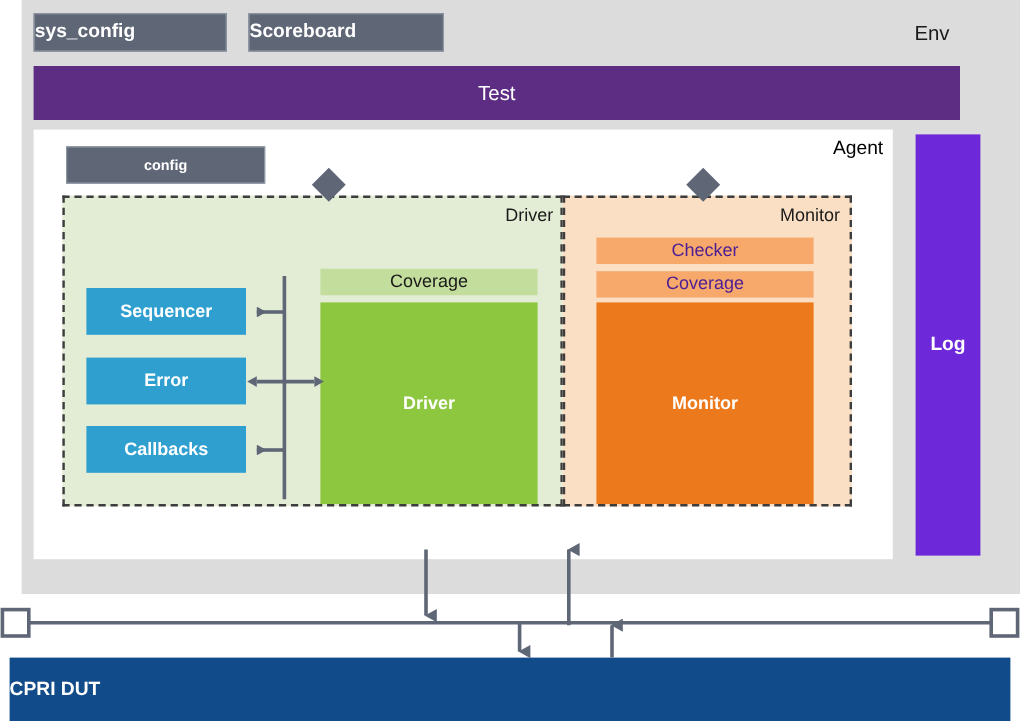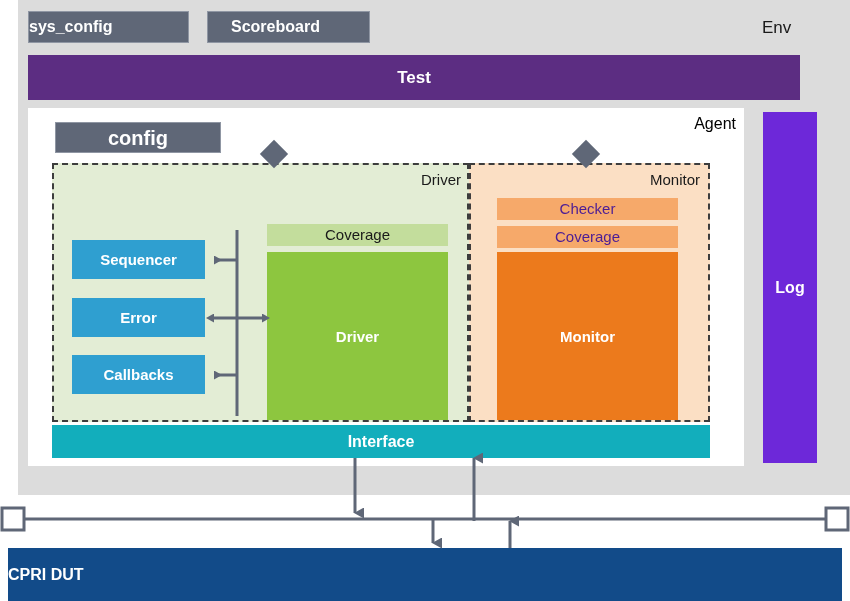--- a/index.html
+++ b/index.html
@@ -33,42 +33,42 @@
   
   .chip {
     background: #5f6777;
     color: #ffffff;
     font-size: 16px;
     font-weight: bold;
     line-height: 30px;
     border: 1px solid #8f96a3;
   }
   #chip-sysconfig { left: 28px; top: 11px; width: 161px; height: 32px; }
-  #chip-scoreboard { left: 207px; top: 11px; width: 163px; height: 32px; padding-left: 23px; }
+  #chip-scoreboard { left: 207px; top: 11px; width: 163px; height: 32px; }
 
   
   #test-bar {
     left: 28px; top: 55px; width: 772px; height: 45px;
     background: #5c2d82; color: #ffffff;
-    font-size: 17px; font-weight: bold;
+    font-size: 17px; font-weight: normal;
     text-align: center; line-height: 45px;
   }
 
   
   #agent-panel {
     left: 28px; top: 108px; width: 716px; height: 358px;
     background: #ffffff;
   }
   #agent-label {
     left: 660px; top: 113px; width: 76px; height: 22px;
     font-size: 16px; color: #000000; text-align: right; line-height: 22px;
   }
   #chip-config {
     left: 55px; top: 122px; width: 166px; height: 31px;
-    background: #5f6777; color: #ffffff; font-size: 20px; font-weight: bold;
+    background: #5f6777; color: #ffffff; font-size: 12px; font-weight: bold;
     text-align: center; line-height: 31px; border: 1px solid #8f96a3;
   }
 
   
   #log-bar {
     left: 763px; top: 112px; width: 54px; height: 351px;
     background: #6d28d9; color: #ffffff;
     font-size: 16px; font-weight: bold;
     display: flex; align-items: center; justify-content: center;
   }
@@ -193,21 +193,20 @@
   <div class="abs" id="driver-body">
     <span>Driver</span>
   </div>
 
   <div class="abs mon-sub" id="monitor-checker">Checker</div>
   <div class="abs mon-sub" id="monitor-coverage">Coverage</div>
   <div class="abs" id="monitor-body">
     <span>Monitor</span>
   </div>
 
-  <div class="abs" id="interface-bar">Interface</div>
 
   <div class="abs" id="cpri-dut">CPRI DUT</div>
 
   <svg class="abs" id="overlay" viewBox="0 0 850 601">
     <defs>
       <marker id="ar-left" markerWidth="9" markerHeight="9" refX="8" refY="4.5" orient="auto" markerUnits="userSpaceOnUse">
         <path d="M8,0 L8,9 L0,4.5 Z" fill="#5f6777"></path>
       </marker>
       <marker id="ar-right" markerWidth="9" markerHeight="9" refX="1" refY="4.5" orient="auto" markerUnits="userSpaceOnUse">
         <path d="M1,0 L1,9 L9,4.5 Z" fill="#5f6777"></path>

